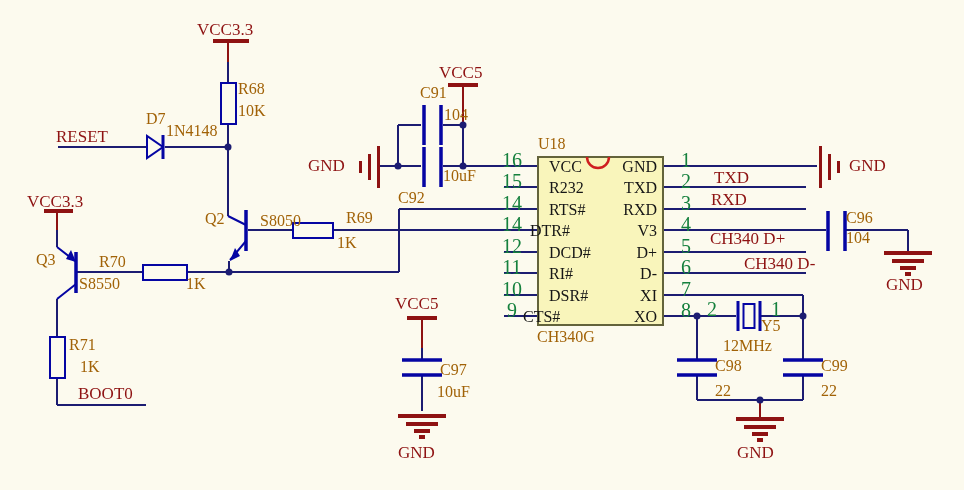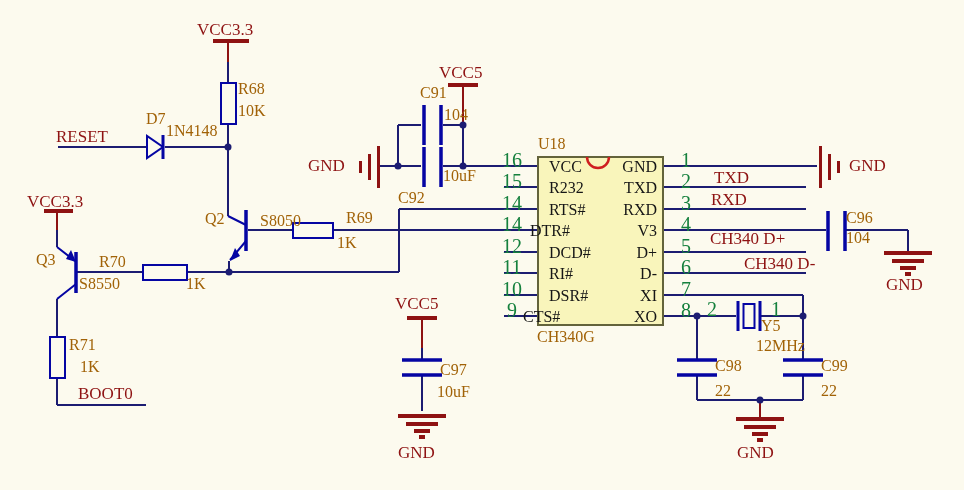--- a/index.html
+++ b/index.html
@@ -161,21 +161,21 @@
   <span class="lbl blue" style="left:846px;top:210px">C96</span>
   <span class="lbl blue" style="left:846px;top:230px">104</span>
   <span class="lbl blue" style="left:440px;top:362px">C97</span>
   <span class="lbl blue" style="left:437px;top:384px">10uF</span>
   <span class="lbl blue" style="left:715px;top:358px">C98</span>
   <span class="lbl blue" style="left:715px;top:383px">22</span>
   <span class="lbl blue" style="left:821px;top:358px">C99</span>
   <span class="lbl blue" style="left:821px;top:383px">22</span>
 
   <span class="lbl blue" style="left:761px;top:318px">Y5</span>
-  <span class="lbl blue" style="left:756px;top:338px">12MHz</span>
+  <span class="lbl blue" style="left:723px;top:338px">12MHz</span>
   <span class="lbl pnum ctr" style="left:704px;top:299px;width:16px">2</span>
   <span class="lbl pnum ctr" style="left:768px;top:299px;width:16px">1</span>
 
   <span class="lbl blue" style="left:538px;top:136px">U18</span>
   <span class="lbl blue" style="left:537px;top:329px">CH340G</span>
 
   <span class="lbl pname" style="left:549px;top:159px">VCC</span>
   <span class="lbl pname" style="left:549px;top:180px">R232</span>
   <span class="lbl pname" style="left:549px;top:202px">RTS#</span>
   <span class="lbl pname" style="left:530px;top:223px">DTR#</span>

